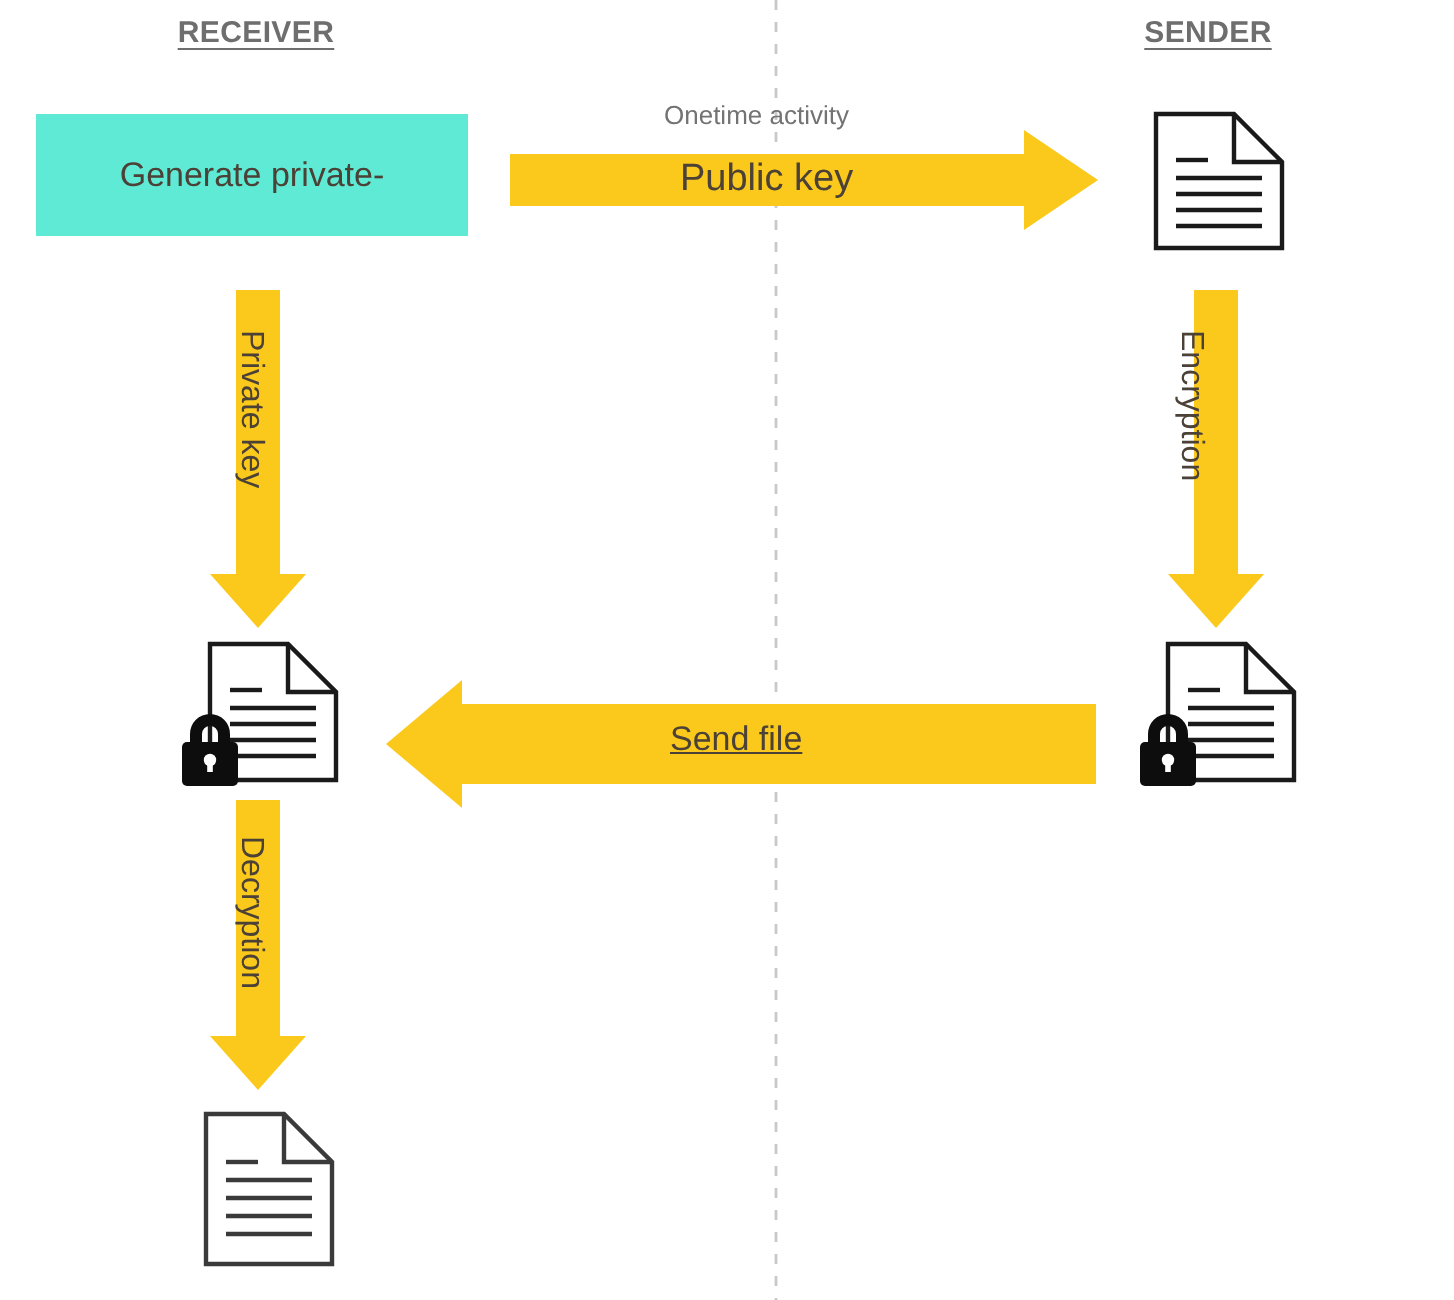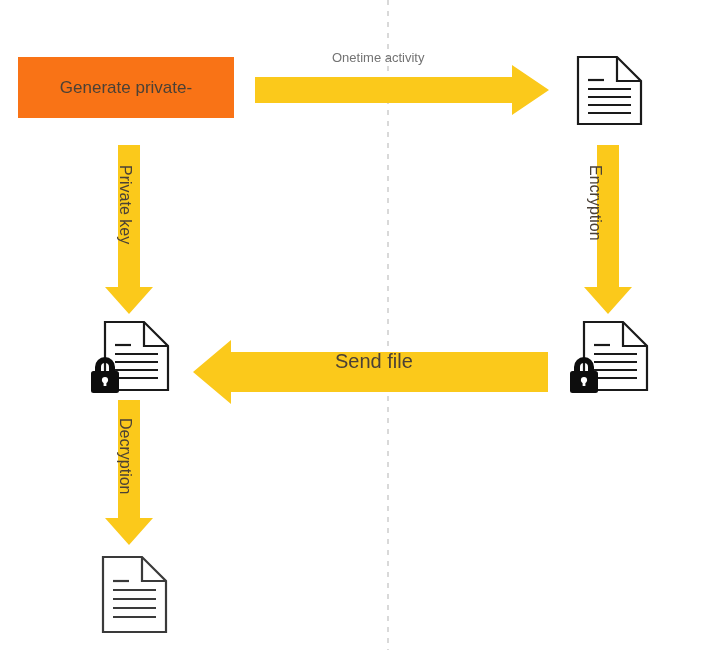--- a/index.html
+++ b/index.html
@@ -29,21 +29,21 @@
     text-decoration: underline;
     text-underline-offset: 3px;
     text-align: center;
     white-space: nowrap;
   }
   #title-receiver { left: 58px; top: 8px; width: 140px; }
   #title-sender   { left: 544px; top: 8px; width: 120px; }
 
   .yellow-box {
     position: absolute;
-    background: #f97316;
+    background: #5eead4;
     display: flex;
     align-items: center;
     justify-content: center;
     text-align: center;
     color: #4b4136;
     font-size: 17px;
     line-height: 23px;
   }
   #box-genkeys {
     left: 18px; top: 57px;
@@ -69,31 +69,33 @@
     transform: rotate(90deg);
   }
   .caption {
     position: absolute;
     color: #737373;
     font-size: 13px;
     white-space: nowrap;
   }
   #label-public-key { left: 340px; top: 79px; font-size: 19px; }
   #caption-onetime  { left: 332px; top: 50px; }
-  #label-send-file  { left: 335px; top: 350px; font-size: 20px; }
+  #label-send-file  { left: 335px; top: 360px; font-size: 17px; text-decoration: underline; }
   #label-private-key { left: 134px; top: 165px; font-size: 16px; }
   #label-encryption  { left: 604px; top: 165px; font-size: 16px; }
   #label-decryption  { left: 134px; top: 418px; font-size: 16px; }
 </style>
 </head>
 <body>
 
 <div id="stage">
 
+  <div class="col-title" id="title-receiver">RECEIVER</div>
 
+  <div class="col-title" id="title-sender">SENDER</div>
 
   <svg class="svg-layer" viewBox="0 0 727 650">
 
     <line x1="388" y1="0" x2="388" y2="650" stroke="#c9c9c9" stroke-width="1.4" stroke-dasharray="5 6"></line>
 
     <polygon points="255,77 512,77 512,65 549,90 512,115 512,103 255,103" fill="#FBC91B"></polygon>
 
     <polygon points="118,145 140,145 140,287 153,287 129,314 105,287 118,287" fill="#FBC91B"></polygon>
 
     <polygon points="597,145 619,145 619,287 632,287 608,314 584,287 597,287" fill="#FBC91B"></polygon>
@@ -158,20 +160,21 @@
   </svg>
 
   <div class="yellow-box" id="box-genkeys">
     <div>
       <div>Generate private-</div>
     </div>
   </div>
 
   <div class="caption" id="caption-onetime">Onetime activity</div>
 
+  <div class="arrow-label" id="label-public-key">Public key</div>
 
   <div class="arrow-label vertical" id="label-private-key">Private key</div>
 
   <div class="arrow-label vertical" id="label-encryption">Encryption</div>
 
   <div class="arrow-label" id="label-send-file">Send file</div>
 
   <div class="arrow-label vertical" id="label-decryption">Decryption</div>
 
 </div>

